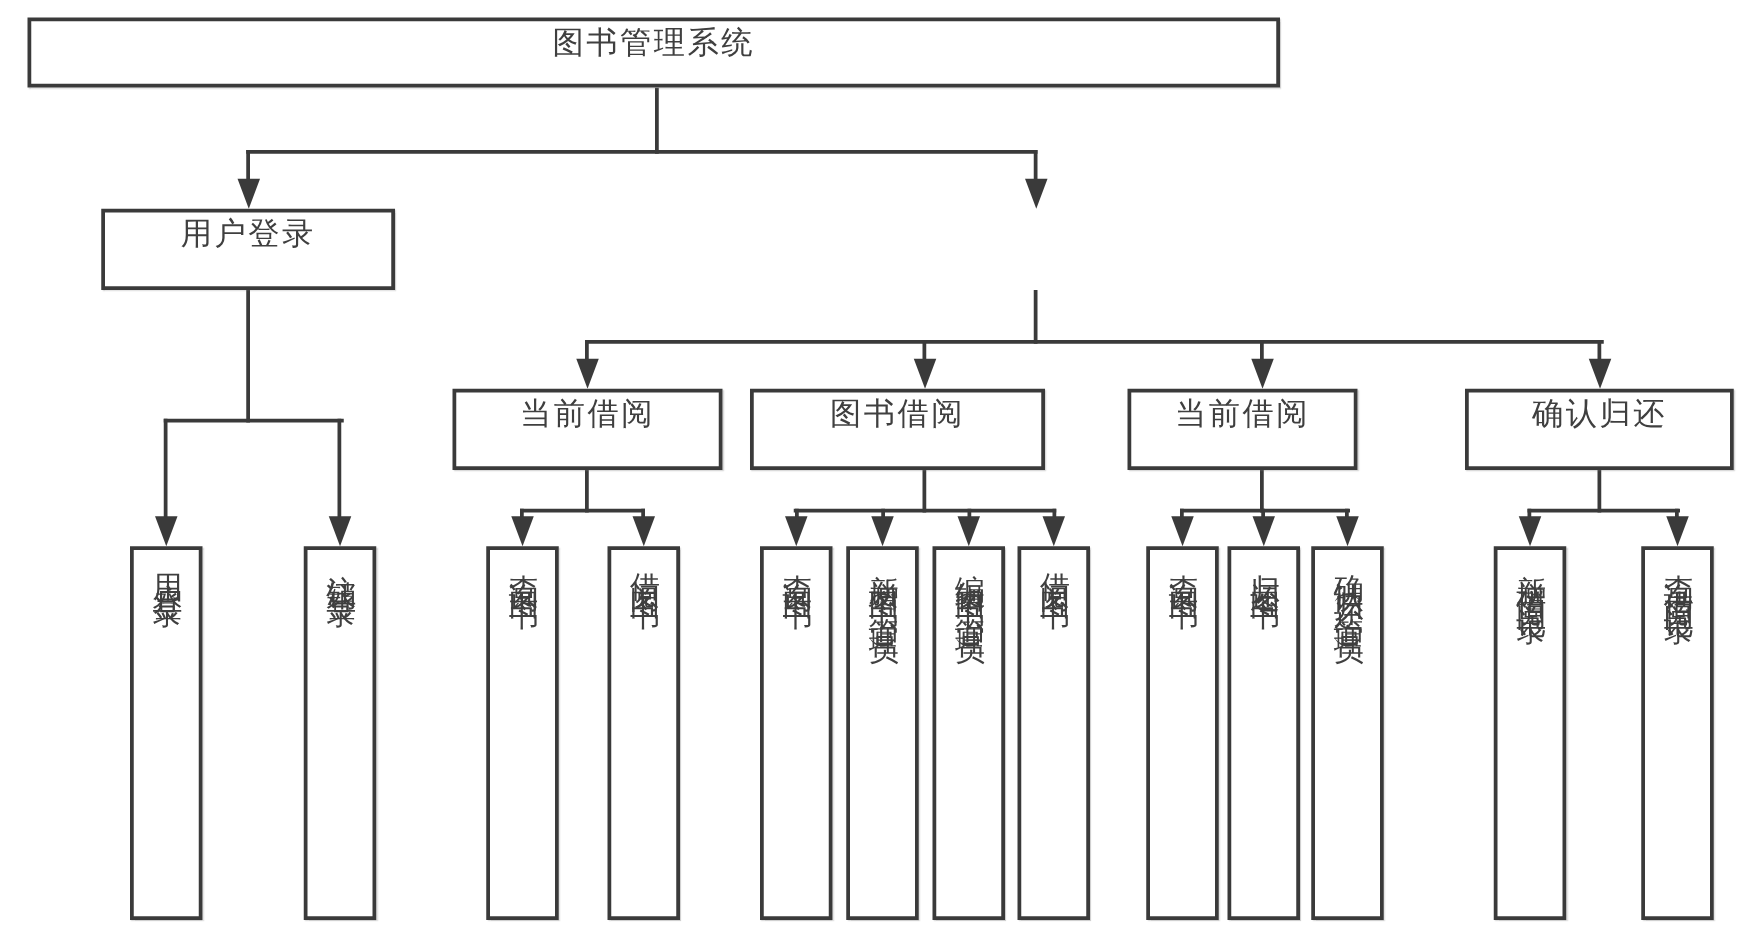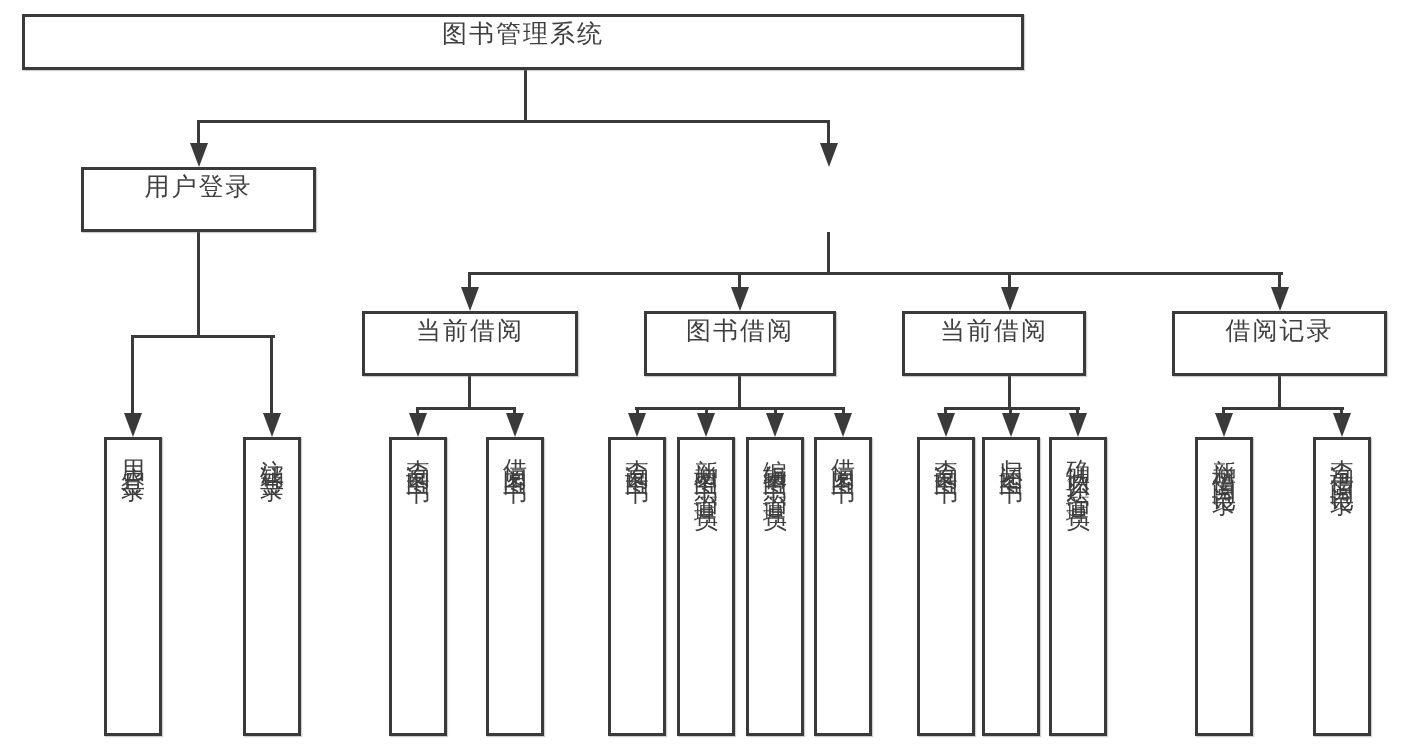--- a/index.html
+++ b/index.html
@@ -98,28 +98,28 @@
     <span>图书管理系统</span>
   </div>
 
   <div class="box" style="left:81px;top:167px;width:235px;height:65px">
     <span>用户登录</span>
   </div>
 
   <div class="box" style="left:362px;top:311px;width:216px;height:65px">
     <span>当前借阅</span>
   </div>
-  <div class="box" style="left:644px;top:311px;width:192px;height:65px">
+  <div class="box" style="left:600px;top:311px;width:236px;height:65px">
     <span>图书借阅</span>
   </div>
   <div class="box" style="left:902px;top:311px;width:184px;height:65px">
     <span>当前借阅</span>
   </div>
   <div class="box" style="left:1172px;top:311px;width:215px;height:65px">
-    <span>借阅记录</span>
+    <span>确认归还</span>
   </div>
 
   <div class="box vbox" style="left:104px;top:437px;width:58px;height:299px">
     <span>用户登录</span>
   </div>
   <div class="box vbox" style="left:243px;top:437px;width:58px;height:299px">
     <span>注销登录</span>
   </div>
 
   <div class="box vbox" style="left:389px;top:437px;width:58px;height:299px">

